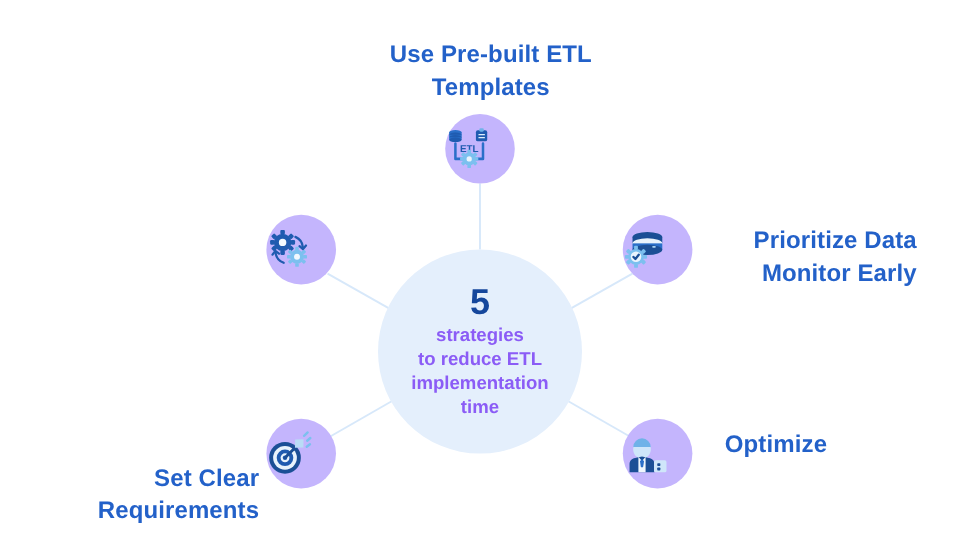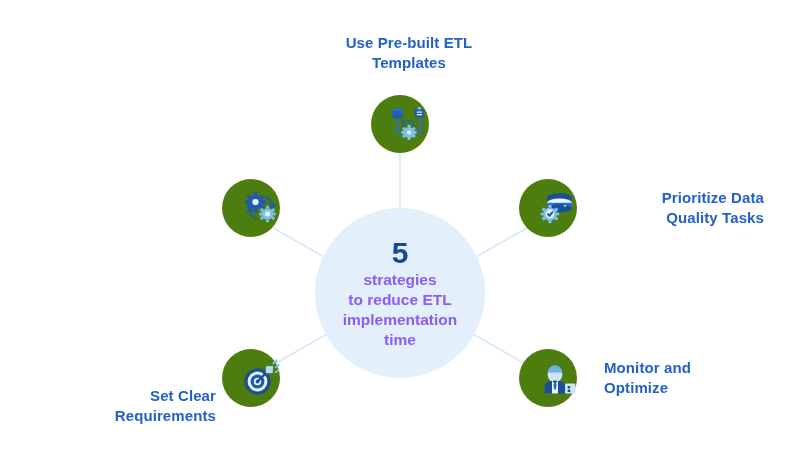--- a/index.html
+++ b/index.html
@@ -64,37 +64,37 @@
     text-align: center;
     padding: 0 10px;
   }
 
   
   .node {
     position: absolute;
     width: 58px;
     height: 58px;
     border-radius: 50%;
-    background: #4d7c0f;
+    background: #c4b5fd;
     display: flex;
     align-items: center;
-    justify-content: flex-end;
+    justify-content: flex-start;
   }
   .node.n-top   { left: 371px; top: 95px; }
   .node.n-tl    { left: 222px; top: 179px; }
   .node.n-tr    { left: 519px; top: 179px; }
   .node.n-bl    { left: 222px; top: 349px; }
   .node.n-br    { left: 519px; top: 349px; }
 
   .node svg { display: block; }
 
   
   .label {
     position: absolute;
-    font-size: 15px;
+    font-size: 20px;
     font-weight: 700;
     color: #2361c9;
     line-height: 1.33;
     letter-spacing: 0.1px;
   }
   .label.l-top { left: 324px; top: 33px;  width: 170px; text-align: center; }
   .label.l-tl  { left: 64px;  top: 188px; width: 150px; text-align: left; }
   .label.l-tr  { left: 604px; top: 188px; width: 160px; text-align: right; }
   .label.l-bl  { left: 76px;  top: 350px; width: 140px; text-align: right; margin-top: 36px; }
   .label.l-br  { left: 604px; top: 358px; width: 160px; text-align: left; }
@@ -238,21 +238,21 @@
             <rect x="-7.9" y="2.85" width="3.25" height="3.25" rx="0.8" transform="rotate(-45 -6.25 4.5)"></rect>
           </g>
           <circle r="4.4" fill="#eaf4fd"></circle>
           <path d="M-2.1 0.1 L-0.5 1.8 L2.3 -1.7" fill="none" stroke="#1b4f96" stroke-width="1.9" stroke-linecap="round" stroke-linejoin="round"></path>
         </g>
       </svg>
     </span>
   </div>
   <div class="label l-tr">
     <div>Prioritize Data</div>
-    <div>Quality Tasks</div>
+    <div>Monitor Early</div>
   </div>
 
   <div class="node n-bl">
     <span>
       <svg width="38" height="38" viewBox="0 0 38 38">
 
         <g transform="translate(15.5,22.5)">
           <circle r="13.2" fill="#1b4f96"></circle>
           <circle r="9.9" fill="#e8f3fc"></circle>
           <circle r="6.9" fill="#1f5bb0"></circle>
@@ -289,17 +289,16 @@
         <path d="M13.0 19.6 L16.0 23.2 L19.0 19.6 L19.0 32.6 L13.0 32.6 Z" fill="#eef6fd"></path>
         <path d="M16.0 21.4 L17.7 23.4 L16.9 28.4 L15.1 28.4 L14.3 23.4 Z" fill="#2a6fc9"></path>
 
         <rect x="26.0" y="22.6" width="10.4" height="10.0" rx="1.4" fill="#cfe6fa"></rect>
         <rect x="28.7" y="25.0" width="2.6" height="2.4" rx="0.6" fill="#1b4f96"></rect>
         <rect x="28.7" y="28.6" width="2.6" height="2.4" rx="0.6" fill="#1b4f96"></rect>
       </svg>
     </span>
   </div>
   <div class="label l-br">
-    <div>Monitor and</div>
     <div>Optimize</div>
   </div>
 
 </div>
 
 </body></html>

